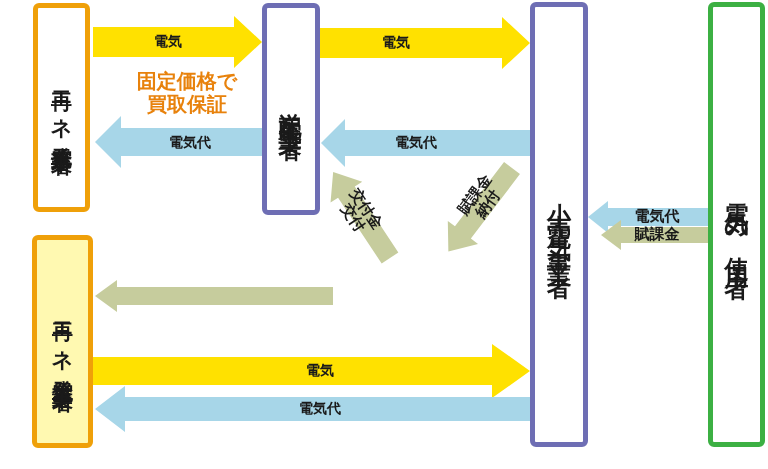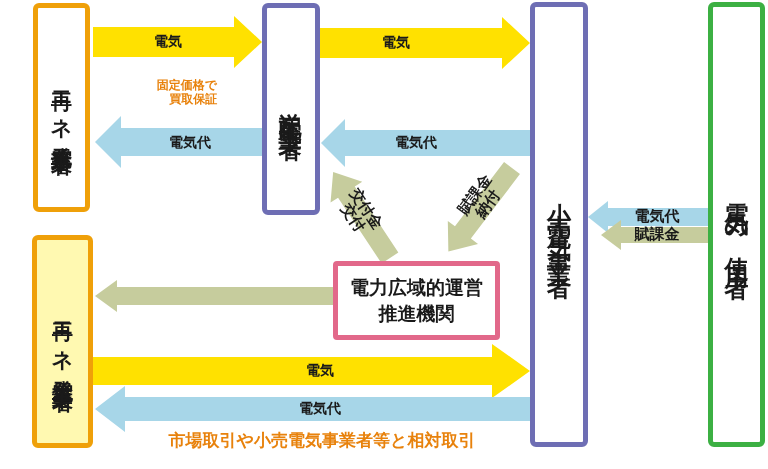--- a/index.html
+++ b/index.html
@@ -24,21 +24,21 @@
   .box-renewable-bottom{left:32px;top:235px;width:61px;height:213px;border-color:#EFA009;background:#FFF9B1;font-size:21px;letter-spacing:3px;}
   .box-occto{left:333px;top:261px;width:167px;height:79px;border-color:#E2688A;border-radius:4px;font-size:19px;text-align:center;white-space:pre-line;line-height:1.35;}
   .lbl{
     position:absolute;transform:translate(-50%,-50%);color:#1a1a1a;font-weight:bold;
     font-size:14px;white-space:pre-line;text-align:center;line-height:1.05;
   }
   .lbl.small{font-size:15px;}
   .lbl.rot-grant{transform:translate(-50%,-50%) rotate(56deg);font-size:15px;}
   .lbl.rot-payment{transform:translate(-50%,-50%) rotate(-54deg);font-size:15px;}
   .lbl.orange{color:#E8820C;}
-  .note-fixed{font-size:12px;line-height:1.15;text-align:right;}
+  .note-fixed{font-size:20px;line-height:1.15;}
   .note-market{font-size:17px;}
 </style>
 </head>
 <body>
 
 <div class="canvas">
 
   <svg width="768" height="469" viewBox="0 0 768 469">
 
     <polygon class="yellow" points="93,27 234,27 234,16 262,42 234,68 234,57 93,57"></polygon>
@@ -76,35 +76,30 @@
   </div>
   <div class="box box-retailer">
     <span class="vtext">小売電気事業者</span>
   </div>
   <div class="box box-consumer">
     <span class="vtext">電気の使用者</span>
   </div>
   <div class="box box-renewable-bottom">
     <span class="vtext">再エネ発電事業者</span>
   </div>
-  <div class="box box-occto">
-    <span style="white-space:pre-line;">電力広域的運営
-推進機関</span>
-  </div>
 
   <div class="lbl" style="left:168px;top:41px;">電気</div>
   <div class="lbl" style="left:190px;top:142px;">電気代</div>
   <div class="lbl" style="left:396px;top:42px;">電気</div>
   <div class="lbl" style="left:416px;top:142px;">電気代</div>
   <div class="lbl rot-grant" style="left:360px;top:213px;">交付金
 交付</div>
   <div class="lbl rot-payment" style="left:481px;top:199px;">賦課金
 納付</div>
   <div class="lbl" style="left:320px;top:370px;">電気</div>
   <div class="lbl" style="left:320px;top:408px;">電気代</div>
   <div class="lbl small" style="left:657px;top:216px;">電気代</div>
   <div class="lbl small" style="left:657px;top:234px;">賦課金</div>
 
   <div class="lbl orange note-fixed" style="left:187px;top:93px;">固定価格で
 買取保証</div>
-  <div class="lbl orange note-market" style="left:322px;top:441px;">市場取引や小売電気事業者等と相対取引</div>
 
 </div>
 
 </body></html>

